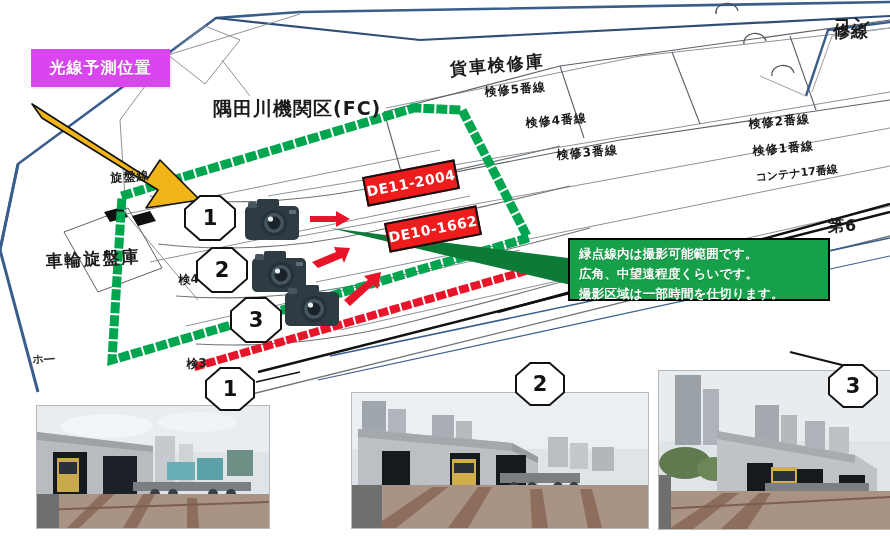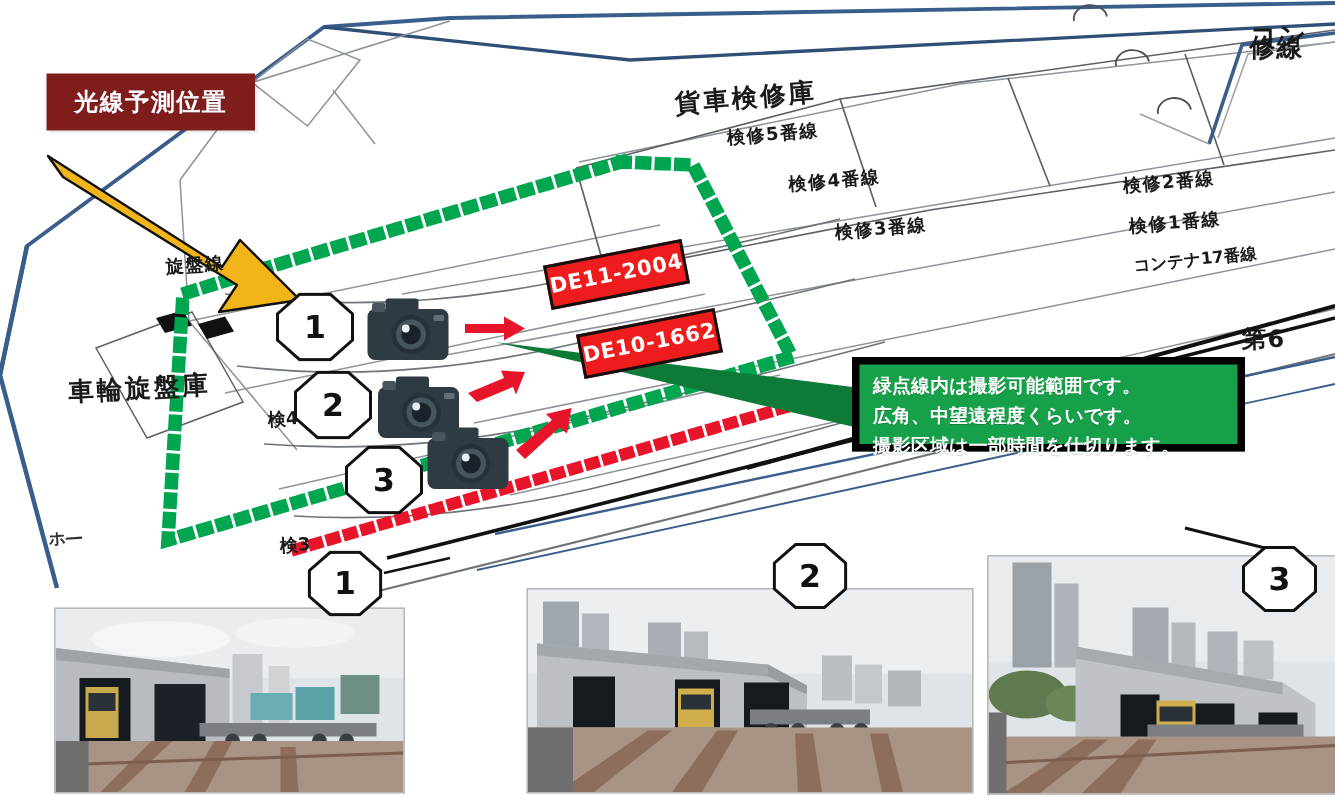--- a/index.html
+++ b/index.html
@@ -9,21 +9,21 @@
     font-family:"DejaVu Sans","Liberation Sans",sans-serif;
     -webkit-font-smoothing:antialiased;
   }
   #stage{position:absolute;inset:0;width:890px;height:536px;background:#fff;}
   svg{display:block;}
   #mapsvg{position:absolute;left:0;top:0;width:890px;height:400px;}
 
   
   .banner{
     position:absolute;left:31px;top:49px;width:139px;height:38px;
-    background:#7f1d1d;display:flex;align-items:center;justify-content:center;
+    background:#d946ef;display:flex;align-items:center;justify-content:center;
     box-shadow:2px 2px 0 rgba(0,0,0,.06);
   }
   .banner span{
     color:#ffffff;font-size:16px;font-weight:bold;letter-spacing:1px;
     text-shadow:0 1px 0 rgba(0,0,0,.12);white-space:nowrap;
   }
 
   
   .maplbl{position:absolute;color:#1a1a1a;white-space:nowrap;font-weight:bold;}
   .lbl-depot{left:213px;top:96px;font-size:19px;letter-spacing:1px;}
@@ -67,21 +67,21 @@
   #oct-m1{left:184px;top:195px;width:52px;height:46px;}
   #oct-m2{left:196px;top:247px;width:52px;height:46px;}
   #oct-m3{left:230px;top:297px;width:52px;height:46px;}
   #oct-p1{left:205px;top:367px;width:50px;height:44px;}
   #oct-p2{left:515px;top:362px;width:50px;height:44px;}
   #oct-p3{left:828px;top:364px;width:50px;height:44px;}
 
   
   #callout{
     position:absolute;left:568px;top:238px;width:262px;height:63px;
-    background:#17A04A;border:5px solid #000000;
+    background:#17A04A;border:2px solid #000000;
     padding:5px 9px 0 9px;box-sizing:border-box;
   }
   #callout p{
     margin:0 0 2px 0;color:#ffffff;font-size:12.5px;font-weight:bold;
     letter-spacing:.2px;white-space:nowrap;line-height:1.42;
     text-shadow:0 1px 0 rgba(0,0,0,.18);
   }
 
   
   .photo{position:absolute;border:1px solid #b9b9b9;overflow:hidden;background:#cfd3d6;}
@@ -229,20 +229,21 @@
     </g>
     <g fill="none" stroke="#111" stroke-width="1.6">
       <path d="M256,382 L300,372"></path>
     </g>
   </svg>
 
   <div class="banner nosel">
     <span>光線予測位置</span>
   </div>
 
+  <div class="maplbl lbl-depot nosel">隅田川機関区(FC)</div>
   <div class="maplbl lbl-kasha nosel">貨車検修庫</div>
   <div class="maplbl lbl-k5 nosel">検修5番線</div>
   <div class="maplbl lbl-k4 nosel">検修4番線</div>
   <div class="maplbl lbl-k3 nosel">検修3番線</div>
   <div class="maplbl lbl-k2 nosel">検修2番線</div>
   <div class="maplbl lbl-k1 nosel">検修1番線</div>
   <div class="maplbl lbl-cont17 nosel">コンテナ17番線</div>
   <div class="maplbl lbl-conA nosel">コン</div>
   <div class="maplbl lbl-conB nosel">修線</div>
   <div class="maplbl lbl-dai6 nosel">第6</div>

